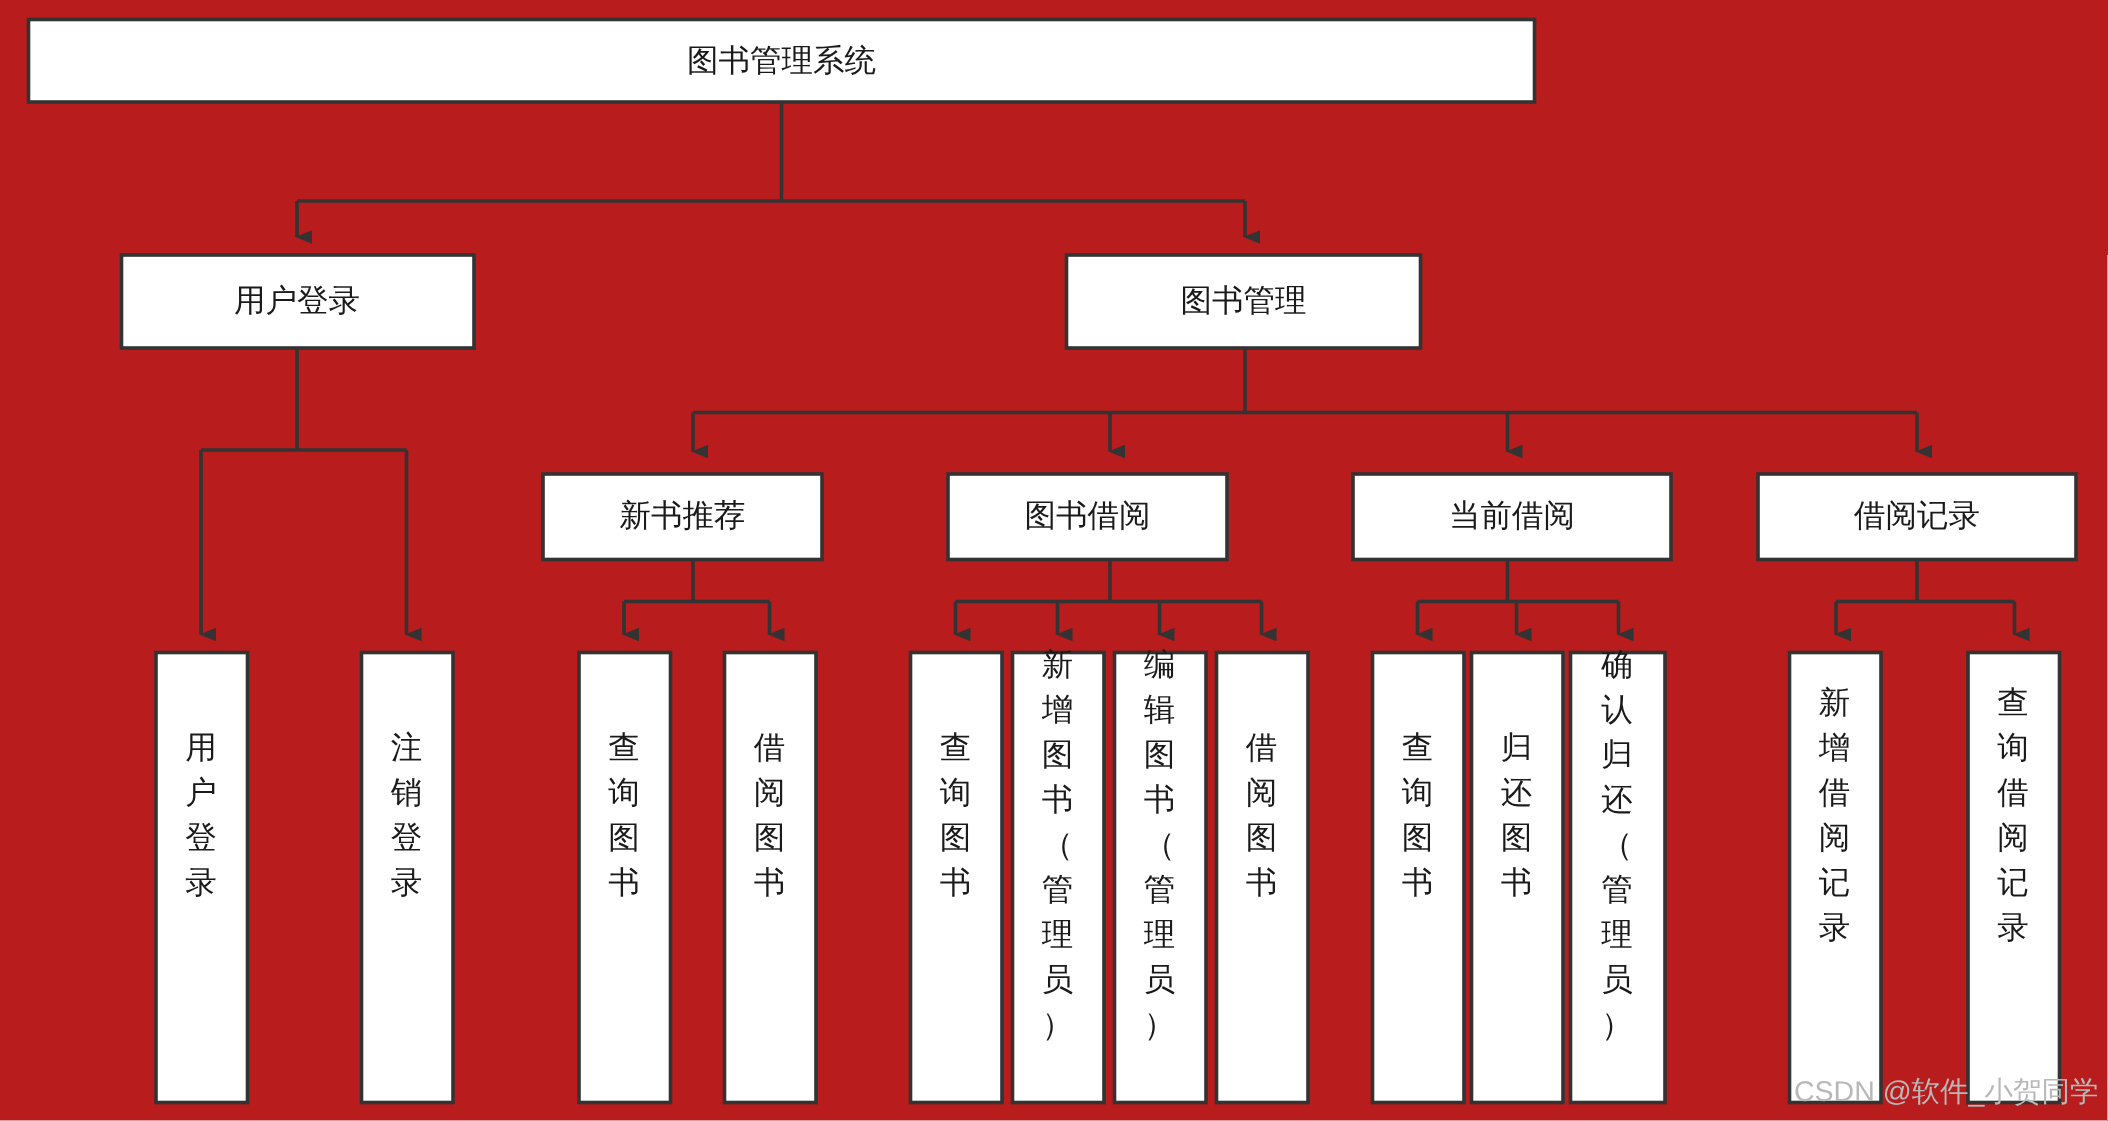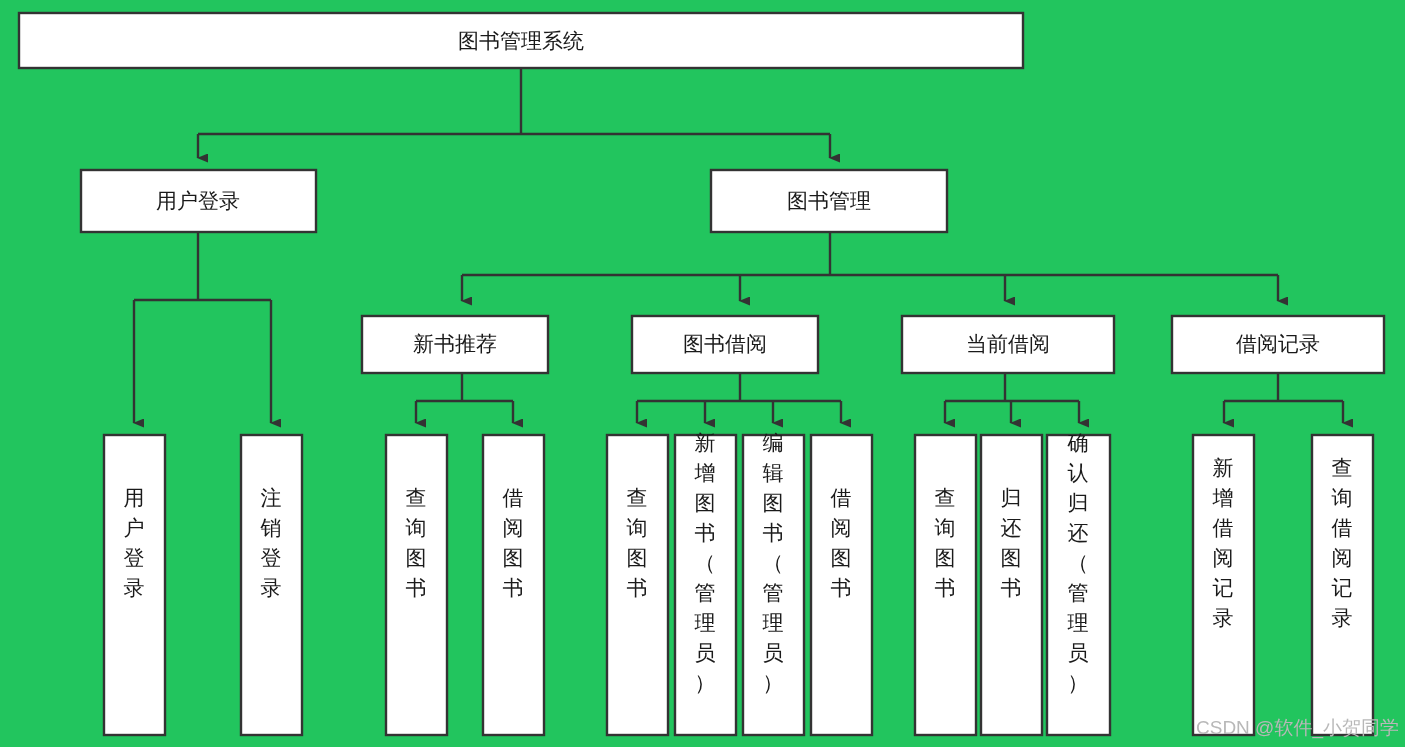--- a/index.html
+++ b/index.html
@@ -10,21 +10,21 @@
   body {
     width: 1405px;
     height: 747px;
     overflow: hidden;
     font-family: "Liberation Sans", "DejaVu Sans", sans-serif;
   }
   #diagram-root {
     position: relative;
     width: 1405px;
     height: 747px;
-    background: #22c55e;
+    background: #b91c1c;
   }
   svg#flow-svg {
     position: absolute;
     left: 0;
     top: 0;
     width: 1405px;
     height: 747px;
     display: block;
   }
   .node-rect {

